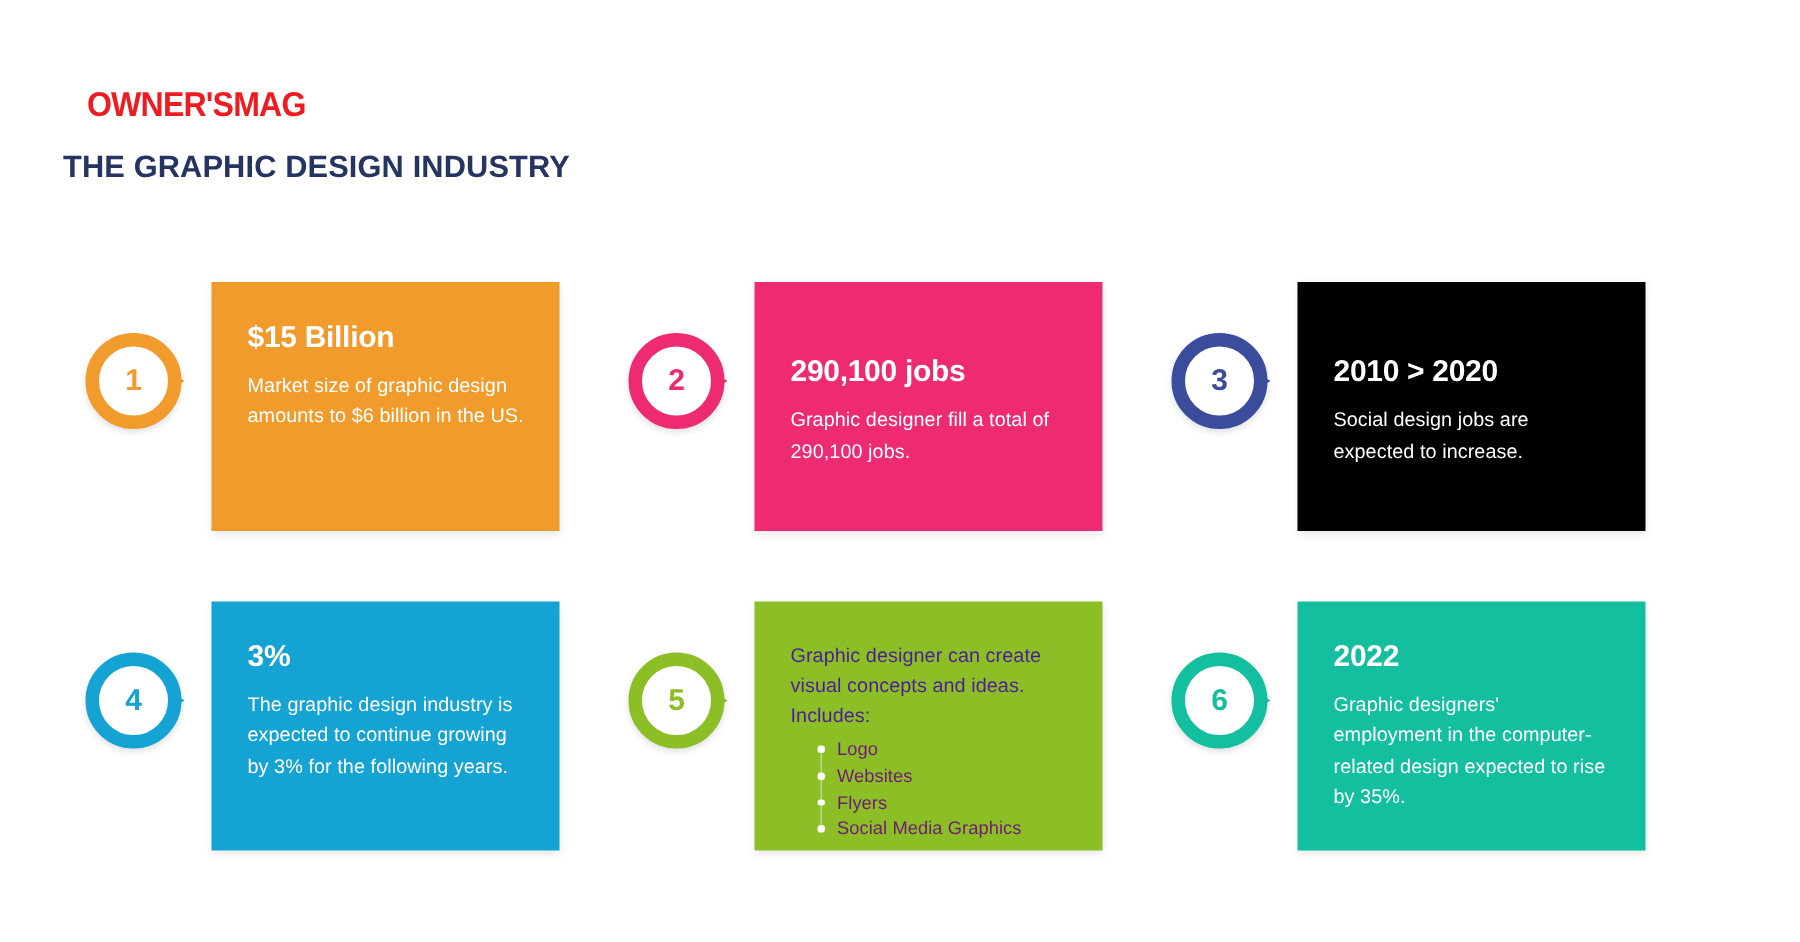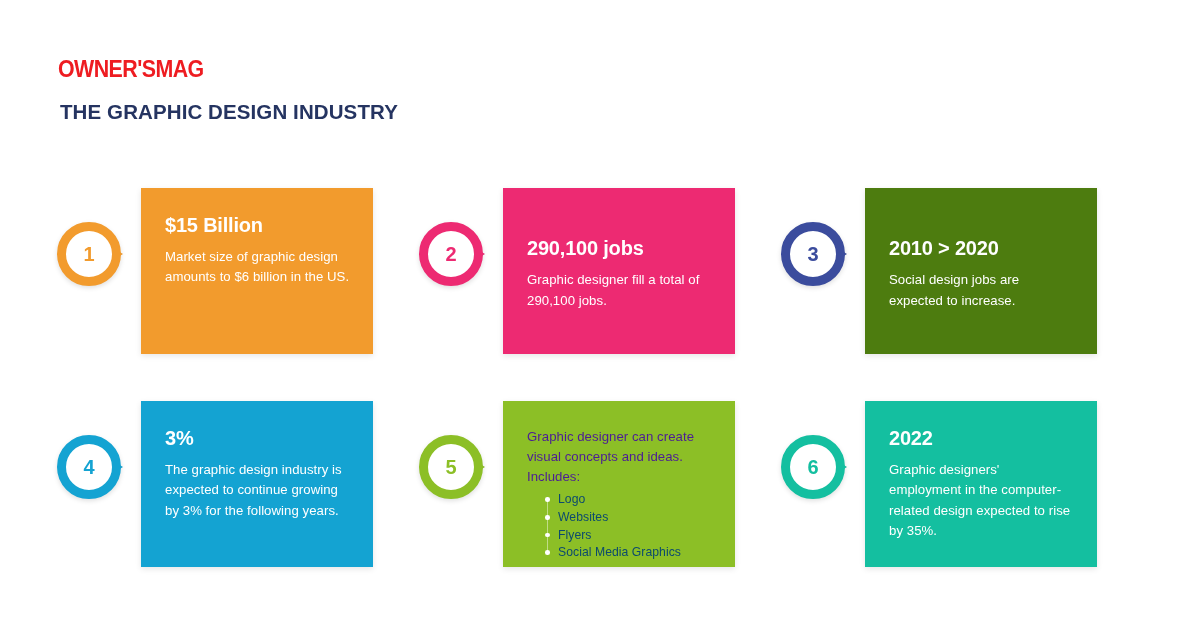--- a/index.html
+++ b/index.html
@@ -14,21 +14,21 @@
   
   .brand {
     position: absolute; left: 58px; top: 56px;
     font-size: 23px; font-weight: 700; letter-spacing: -0.6px;
     color: #ee1c21;
     font-family: "Liberation Sans Narrow", "Liberation Sans", sans-serif;
     transform: scaleX(0.93); transform-origin: left center;
     white-space: nowrap;
   }
   .subtitle {
-    position: absolute; left: 60px; top: 100px;
+    position: absolute; left: 42px; top: 100px;
     font-size: 20.5px; font-weight: 700; letter-spacing: 0.1px;
     color: #253461; white-space: nowrap;
   }
 
   
   .grid { position: absolute; left: 0; top: 0; width: 1200px; height: 628px; }
 
   .cell { position: absolute; width: 395px; height: 190px; }
   .cell.c0 { left: 46px;  top: 160px; }
   .cell.c1 { left: 408px; top: 160px; }
@@ -93,21 +93,21 @@
     font-size: 13.2px; color: #4c1d95; line-height: 1.5;
     letter-spacing: 0.05px; margin-bottom: 3px;
   }
   .bullets { position: relative; margin: 2px 0 0 18px; }
   .bullets .spine {
     position: absolute; left: 1.5px; top: 8px; bottom: 8px;
     width: 1.5px; background: rgba(255,255,255,0.45);
   }
   .bullets li {
     list-style: none; position: relative;
-    font-size: 12.2px; color: #0c4a6e;
+    font-size: 12.2px; color: #701a75;
     line-height: 1.45; padding-left: 13px;
     letter-spacing: 0.05px;
   }
   .bullets li::before {
     content: ""; position: absolute; left: 0px; top: 6px;
     width: 4.5px; height: 4.5px; border-radius: 50%;
     background: #ffffff;
   }
 </style>
 </head>
@@ -140,21 +140,21 @@
           <div class="headline">290,100 jobs</div>
           <div class="body">Graphic designer fill a total of 290,100 jobs.</div>
         </div>
       </div>
       <div class="cell c2">
         <div class="badge" style="color: rgb(59, 76, 157);">
           <div class="pointer"></div>
           <div class="ring"></div>
           <div class="badge-num">3</div>
         </div>
-        <div class="card mid" style="background: #4d7c0f;">
+        <div class="card mid" style="background: #000000;">
           <div class="headline">2010 &gt; 2020</div>
           <div class="body">Social design jobs are expected to increase.</div>
         </div>
       </div>
       <div class="cell c3">
         <div class="badge" style="color: rgb(20, 163, 210);">
           <div class="pointer"></div>
           <div class="ring"></div>
           <div class="badge-num">4</div>
         </div>

